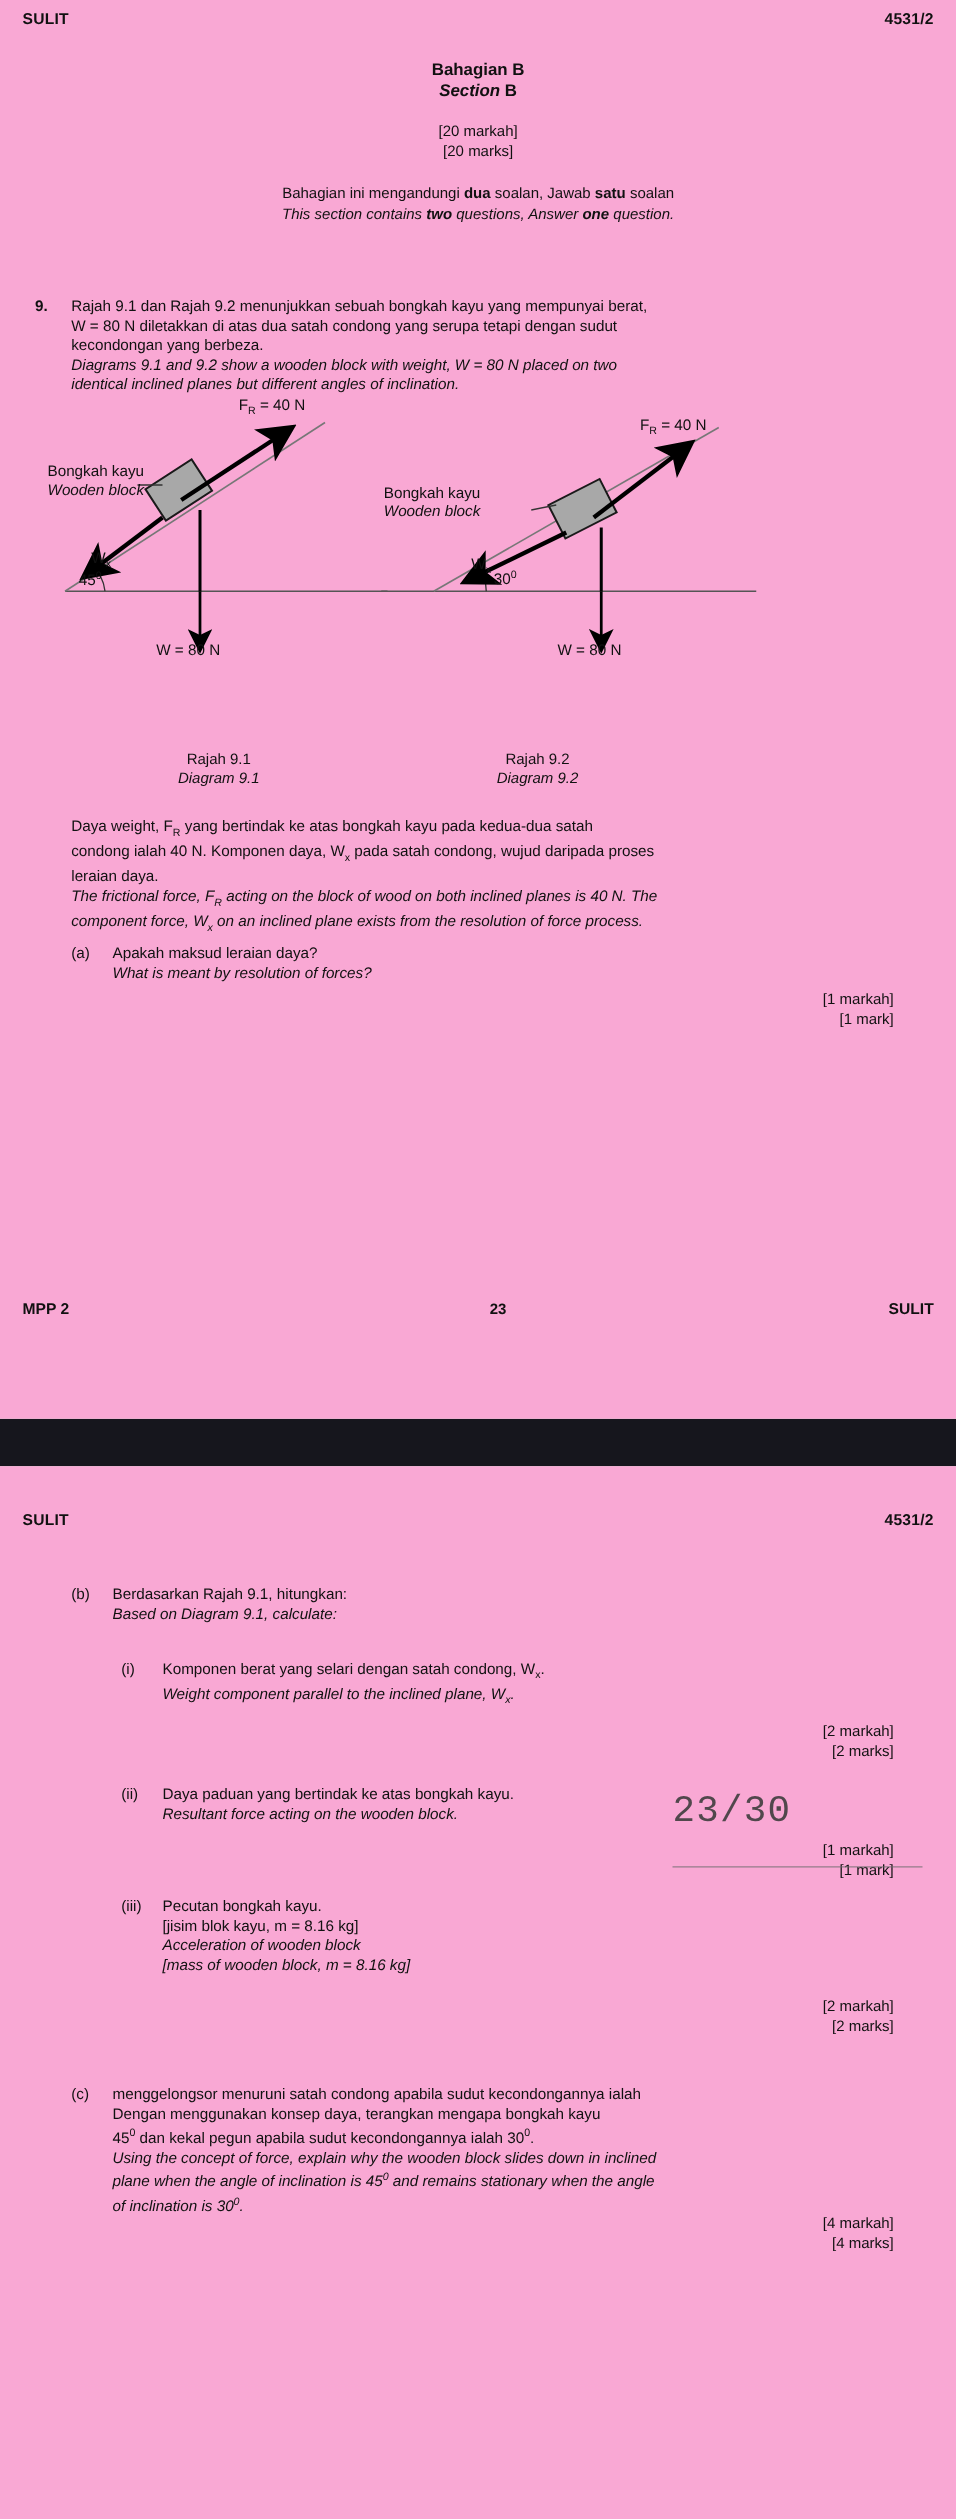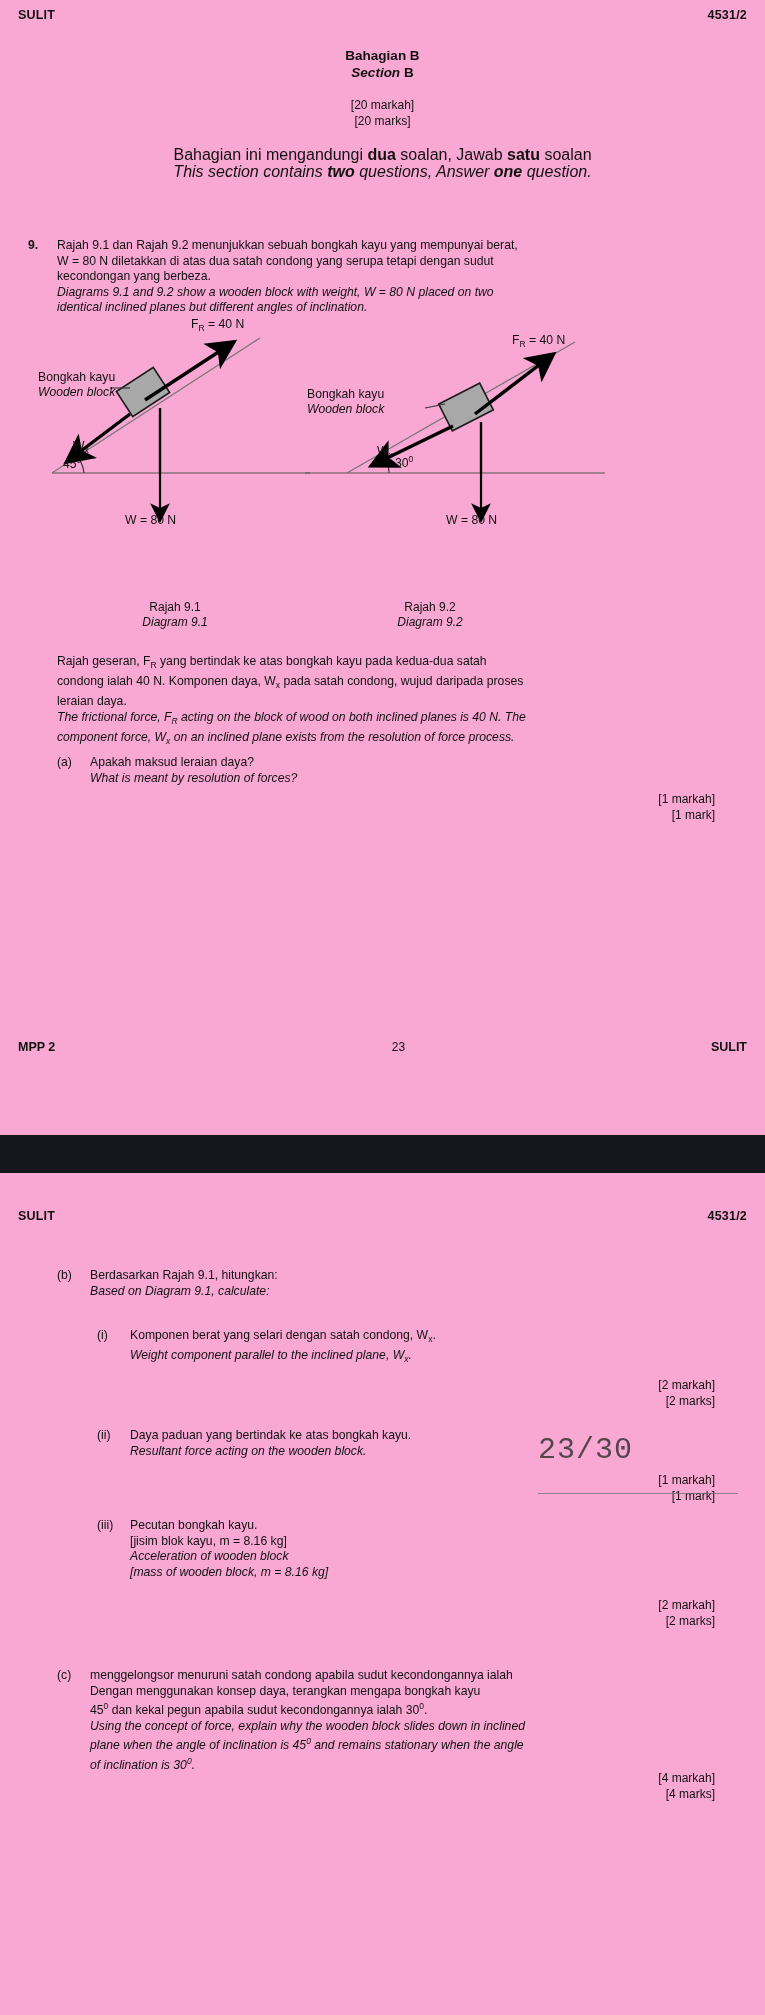--- a/index.html
+++ b/index.html
@@ -39,21 +39,21 @@
     line-height:17px;
   }
 
   .markline{
     position:absolute;left:0;right:0;
     text-align:center;font-size:12px;line-height:16px;
   }
 
   .instr{
     position:absolute;left:0;right:0;
-    text-align:center;font-size:16px;line-height:17px;
+    text-align:center;font-size:12px;line-height:17px;
   }
 
   .qnum{
     position:absolute;
     left:28px;
     font-size:12.2px;
     font-weight:bold;
   }
   .qbody{
     position:absolute;
@@ -92,21 +92,21 @@
   }
 
   
   .footer{
     position:absolute;
     bottom:0;
     left:0;right:0;
     height:40px;
   }
   .footer .fl{position:absolute;left:18px;top:0;font-size:12.5px;font-weight:bold;}
-  .footer .fc{position:absolute;left:0;right:0;top:0;text-align:center;font-size:12px;font-weight:normal;margin-left:32px;}
+  .footer .fc{position:absolute;left:0;right:0;top:0;text-align:center;font-size:12px;font-weight:bold;margin-left:32px;}
   .footer .fr{position:absolute;right:18px;top:0;font-size:12.5px;font-weight:bold;}
 
   .pagebreak{
     width:765px;
     height:38px;
     background:#16161d;
   }
 
   
   .handmark{
@@ -280,21 +280,21 @@
     <div style="position:absolute;left:161px;top:183px;font-size:12.2px;white-space:nowrap;">W = 80 N</div>
   </div>
 
   <div class="cap" style="top:600px;left:340px;width:180px;">
     <div>Rajah 9.2</div>
     <div class="ital">Diagram 9.2</div>
   </div>
 
   <div class="parabox" style="top:654px;">
     <p>
-      <span>Rajah geseran, F</span><sub>R</sub><span> yang bertindak ke atas bongkah kayu pada kedua-dua satah</span>
+      <span>Daya weight, F</span><sub>R</sub><span> yang bertindak ke atas bongkah kayu pada kedua-dua satah</span>
     </p>
     <p>
       <span>condong ialah 40 N. Komponen daya, W</span><sub>x</sub><span> pada satah condong, wujud daripada proses</span>
     </p>
     <p>leraian daya.</p>
     <p class="ital">
       <span>The frictional force, F</span><sub>R</sub><span> acting on the block of wood on both inclined planes is 40 N. The</span>
     </p>
     <p class="ital">
       <span>component force, W</span><sub>x</sub><span> on an inclined plane exists from the resolution of force process.</span>

